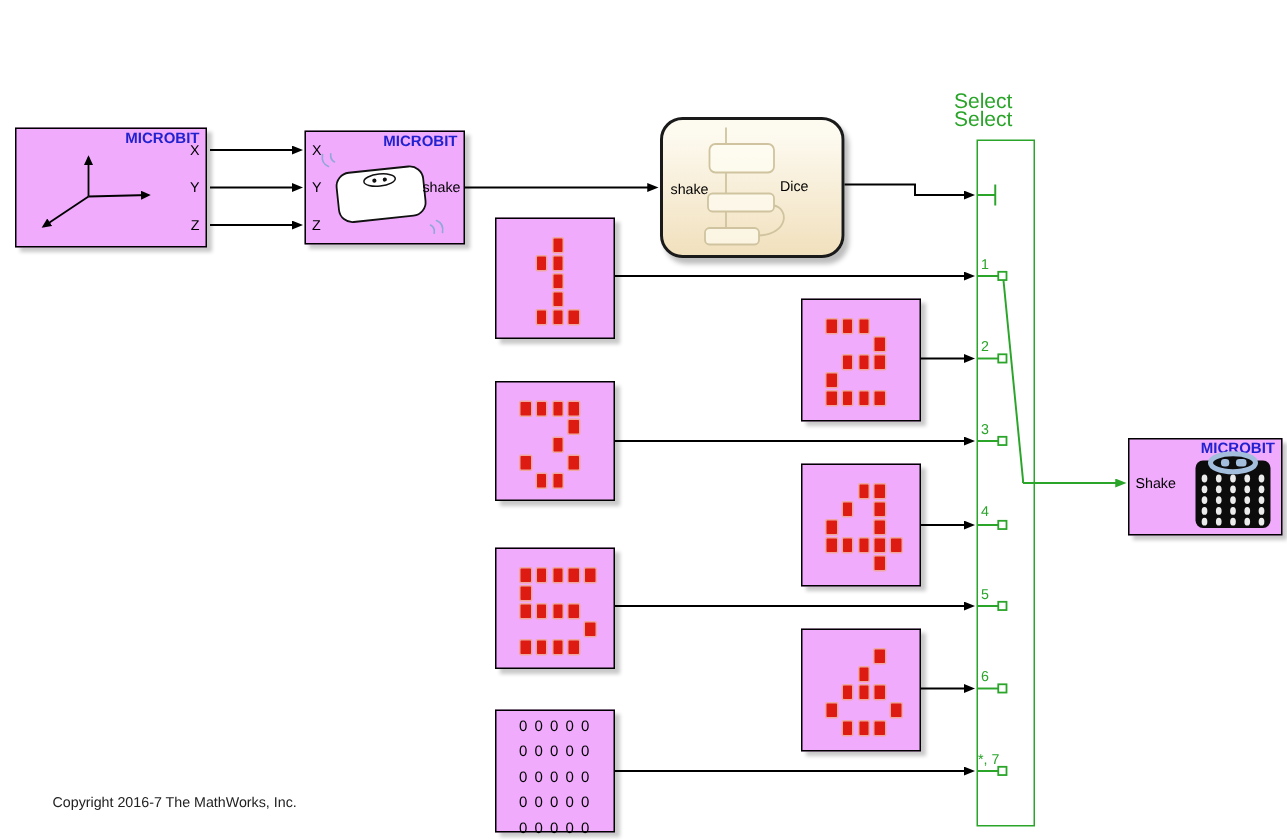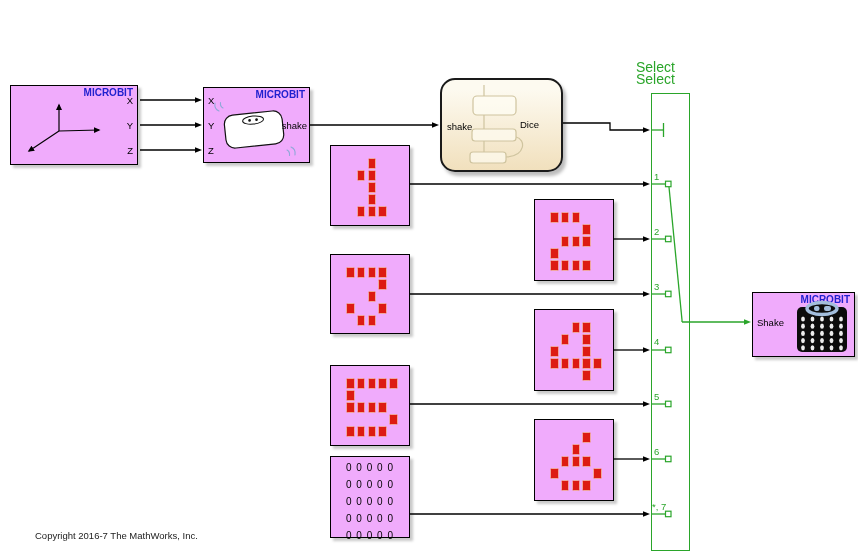--- a/index.html
+++ b/index.html
@@ -202,21 +202,21 @@
         </div>
         <div class="led-row">
           <span class="led-cell on"></span>
           <span class="led-cell on"></span>
           <span class="led-cell on"></span>
           <span class="led-cell on"></span>
           <span class="led-cell"></span>
         </div>
       </div>
   </div>
-  <div class="block" style="left:330px;top:456px;width:80px;height:82px;padding-left:32px;">
+  <div class="block" style="left:330px;top:473px;width:80px;height:82px;padding-left:32px;">
     <div class="zeros">
       <div>0 0 0 0 0</div>
       <div>0 0 0 0 0</div>
       <div>0 0 0 0 0</div>
       <div>0 0 0 0 0</div>
       <div>0 0 0 0 0</div>
     </div>
   </div>
 
   <div class="block" style="left:534px;top:199px;width:80px;height:82px;">

